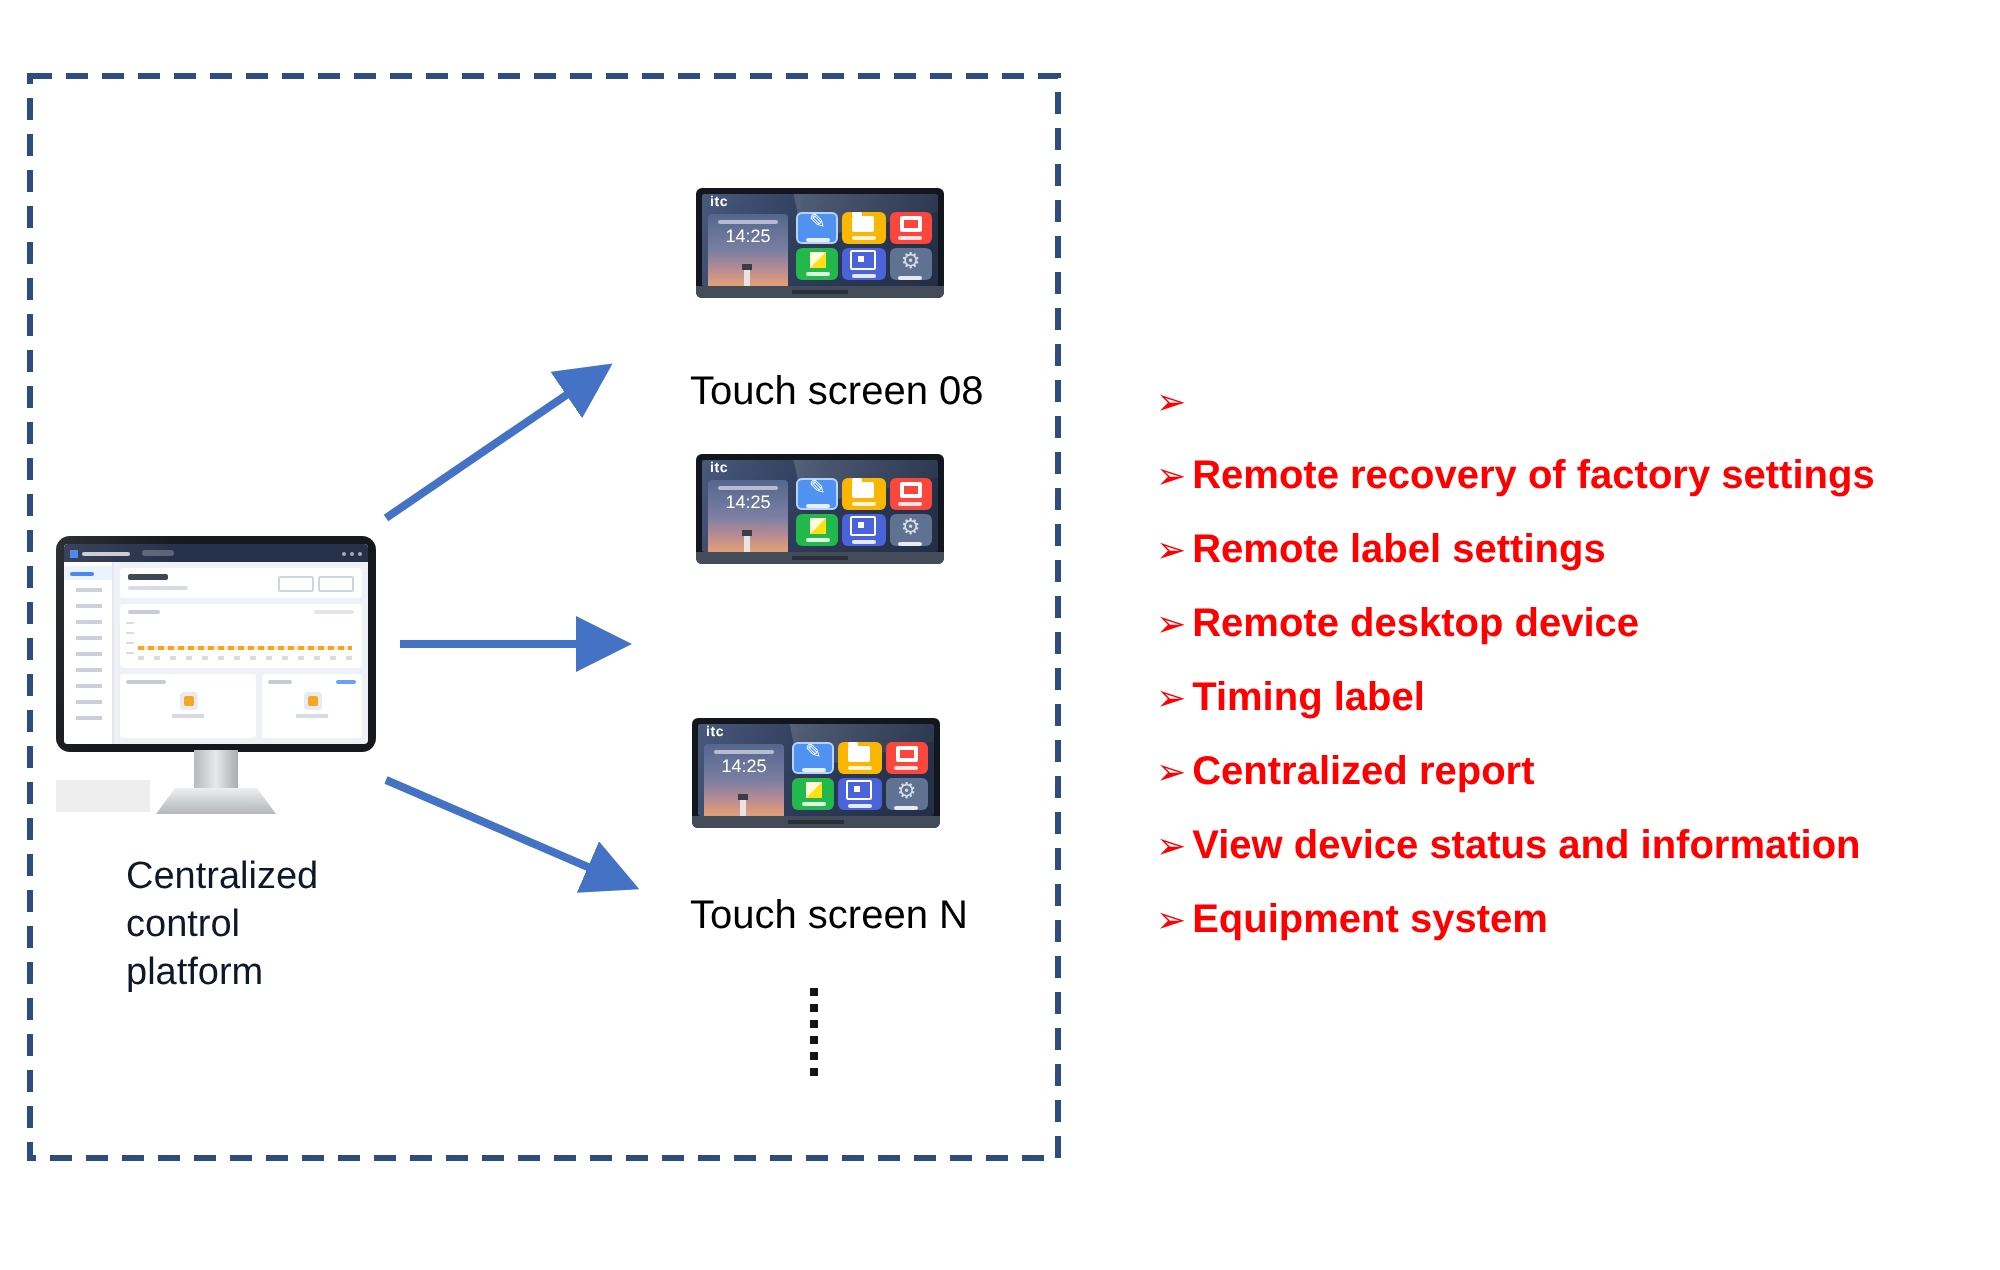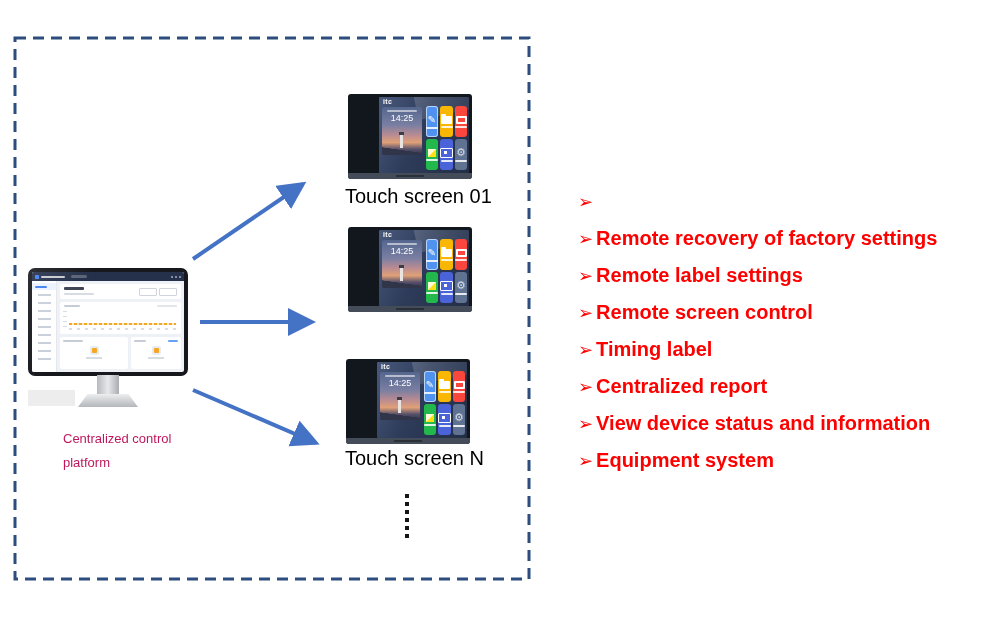--- a/index.html
+++ b/index.html
@@ -1,22 +1,22 @@
 <!DOCTYPE html>
 <html><head>
 <meta charset="utf-8">
 <style>
   html,body{margin:0;padding:0;background:#fff;}
   .canvas{position:relative;width:1000px;height:635px;background:#fff;overflow:hidden;
           font-family:"Liberation Sans",sans-serif;}
   svg.layer{position:absolute;left:0;top:0;pointer-events:none;}
 
   
-  .platform-label{position:absolute;left:63px;top:427px;width:120px;font-size:13px;
-                  line-height:24px;color:#be185d;}
+  .platform-label{position:absolute;left:63px;top:427px;width:120px;font-size:19px;
+                  line-height:24px;color:#0f172a;}
   .ts-label{position:absolute;font-size:20px;color:#000;white-space:nowrap;}
 
   
   .features{position:absolute;left:578px;top:183px;margin:0;padding:0;list-style:none;}
   .features li{height:37px;display:flex;align-items:center;font-size:20px;font-weight:bold;
                color:#fe0000;white-space:nowrap;}
   .features .bullet{font-family:"DejaVu Sans",sans-serif;font-size:18px;margin-right:3px;}
 
   
   .monitor-frame{position:absolute;left:28px;top:268px;width:160px;height:108px;background:#16181d;
@@ -59,22 +59,22 @@
   .ph-cap{position:absolute;left:50%;top:62%;width:16px;height:2px;margin-left:-8px;background:#d7dbe2;}
   .monitor-neck{position:absolute;left:97px;top:375px;width:22px;height:20px;
        background:linear-gradient(90deg,#b6b9bd,#e6e8ea 50%,#a9acb0);}
   .monitor-base{position:absolute;left:78px;top:394px;width:60px;height:13px;
        background:linear-gradient(180deg,#eceeef, #b4b7bb);clip-path:polygon(16% 0,84% 0,100% 100%,0 100%);}
   .gray-slab{position:absolute;left:28px;top:390px;width:47px;height:16px;background:#ededee;}
 
   
   .device{position:absolute;width:124px;background:#12161d;border-radius:3px;padding:3px 3px 0 3px;
           box-sizing:border-box;}
-  .dv-screen{position:relative;height:76px;border-radius:1px;overflow:hidden;
-       background:linear-gradient(115deg,#49597c 0%,#2e3c5a 45%,#232e46 100%);margin-left:28px;}
+  .dv-screen{position:relative;height:46px;border-radius:1px;overflow:hidden;
+       background:linear-gradient(115deg,#49597c 0%,#2e3c5a 45%,#232e46 100%);}
   .dv-screen::before{content:"";position:absolute;left:40%;top:-12px;width:90px;height:26px;
        background:linear-gradient(115deg,rgba(255,255,255,.16),rgba(255,255,255,0));
        transform:rotate(-12deg);}
   .dv-brand{position:absolute;left:4px;top:1px;color:#fff;font-weight:bold;font-size:7px;
        letter-spacing:.3px;z-index:2;}
   .dv-photo{position:absolute;left:3px;top:10px;width:40px;height:48px;border-radius:2px;overflow:hidden;
        background:linear-gradient(180deg,#54668e 0%,#7a7fa2 38%,#b98b92 58%,#e0a077 74%,#57506b 88%,#2f3347 100%);}
   .dv-datebar{position:absolute;left:5px;top:3px;right:5px;height:2px;
        background:rgba(255,255,255,.55);border-radius:1px;}
   .dv-time{position:absolute;left:0;top:6px;width:100%;text-align:center;color:#fff;font-size:9px;}
@@ -221,21 +221,21 @@
         <div class="tile t-gray">
             <span class="glyph gear">⚙</span>
             <span class="tlbl"></span>
           </div>
       </div>
     </div>
     <div class="dv-chin">
         <i></i>
       </div>
   </div>
-  <div class="ts-label" style="left:345px;top:185px;">Touch screen 01</div>
+  <div class="ts-label" style="left:345px;top:185px;">Touch screen 08</div>
 
   <div class="device" style="left:348px;top:227px;">
     <div class="dv-screen">
       <span class="dv-brand">itc</span>
       <div class="dv-photo">
         <span class="dv-datebar"></span>
         <span class="dv-time">14:25</span>
         <span class="dv-lh"></span>
         <span class="dv-rocks"></span>
       </div>
@@ -329,21 +329,21 @@
     <li>
         <span class="bullet">➢</span>
         <span>Remote recovery of factory settings</span>
       </li>
     <li>
         <span class="bullet">➢</span>
         <span>Remote label settings</span>
       </li>
     <li>
         <span class="bullet">➢</span>
-        <span>Remote screen control</span>
+        <span>Remote desktop device</span>
       </li>
     <li>
         <span class="bullet">➢</span>
         <span>Timing label</span>
       </li>
     <li>
         <span class="bullet">➢</span>
         <span>Centralized report</span>
       </li>
     <li>

